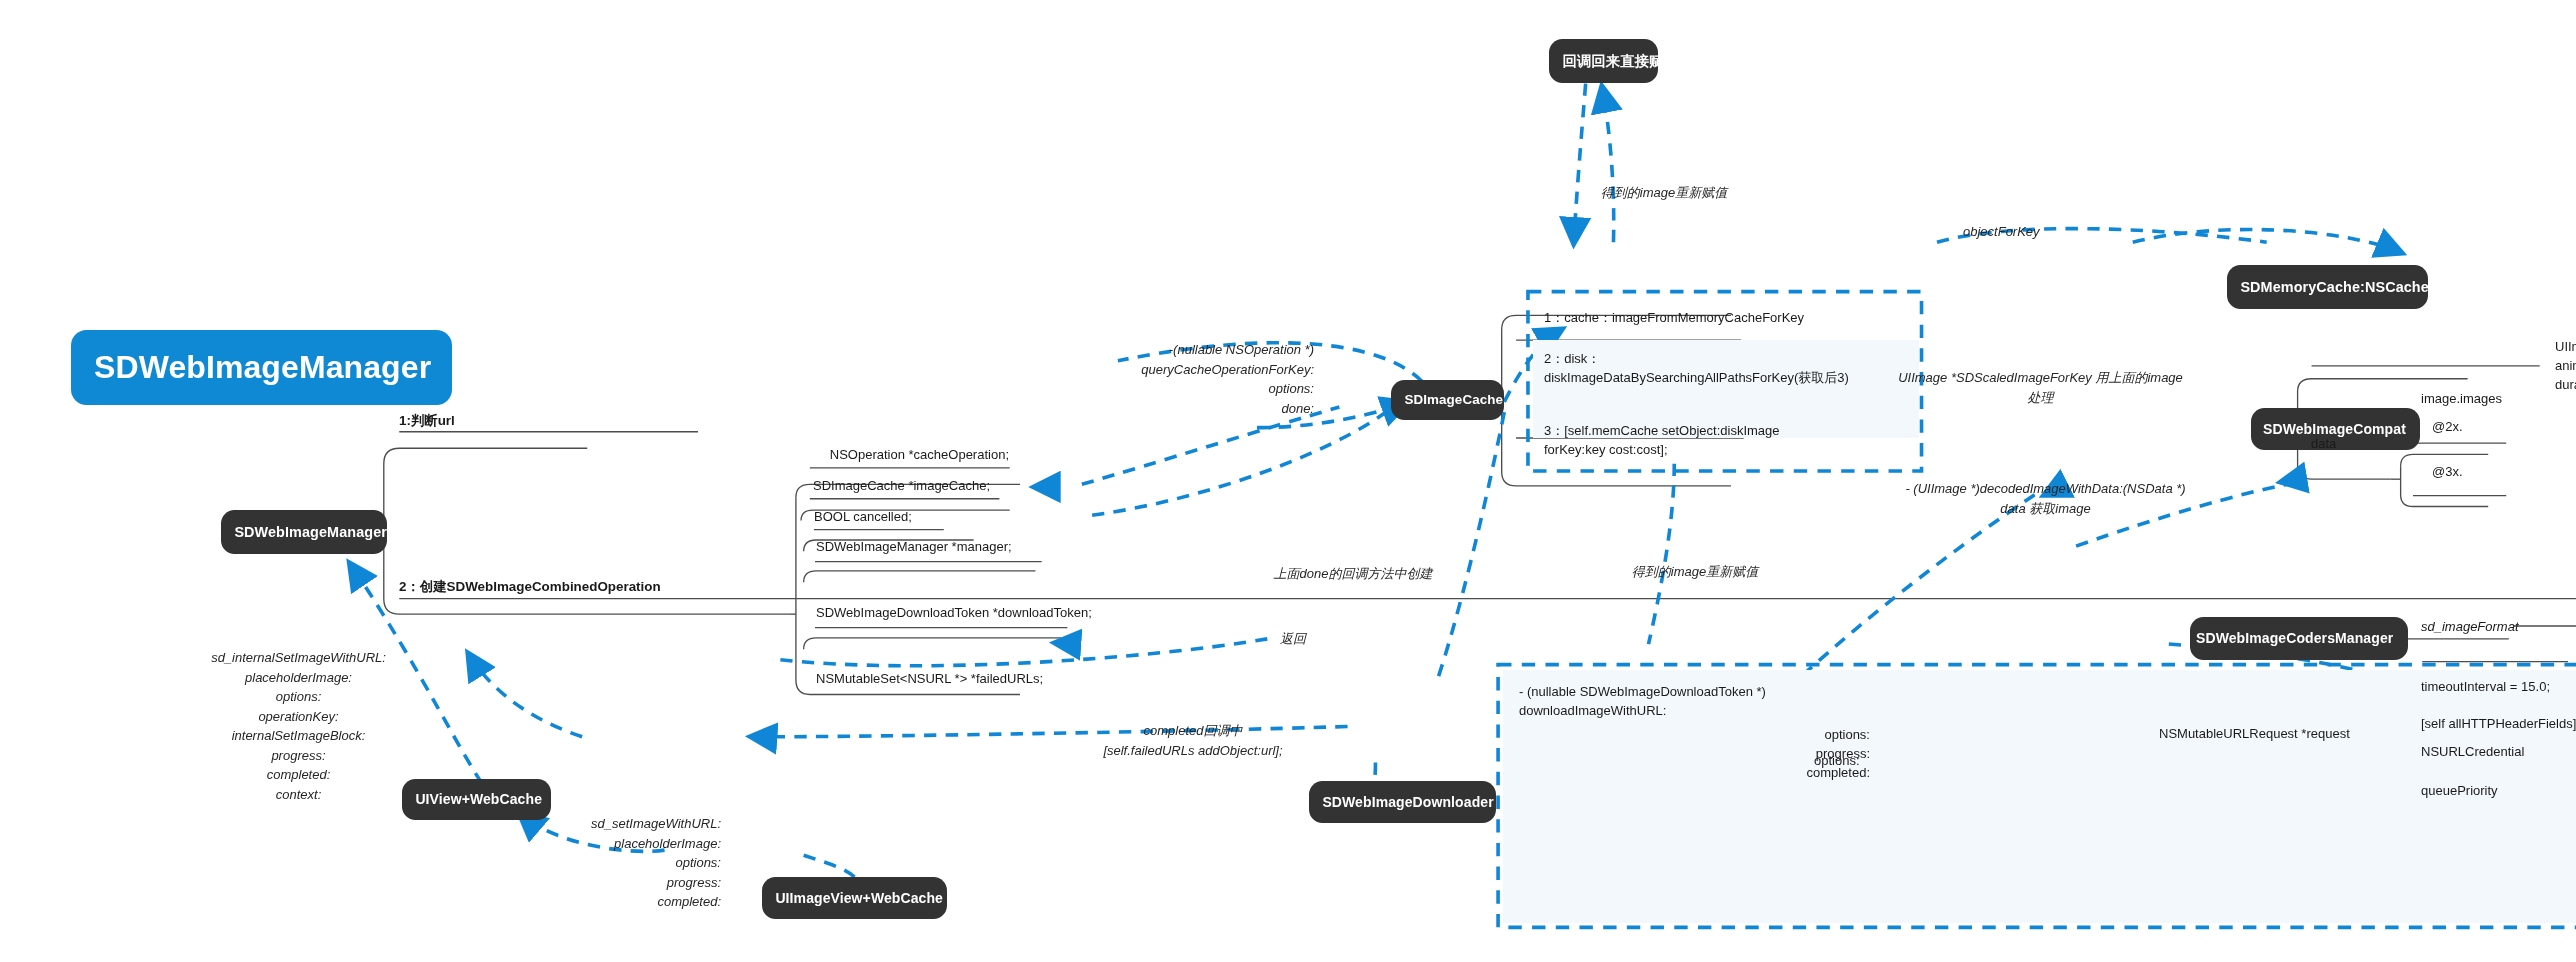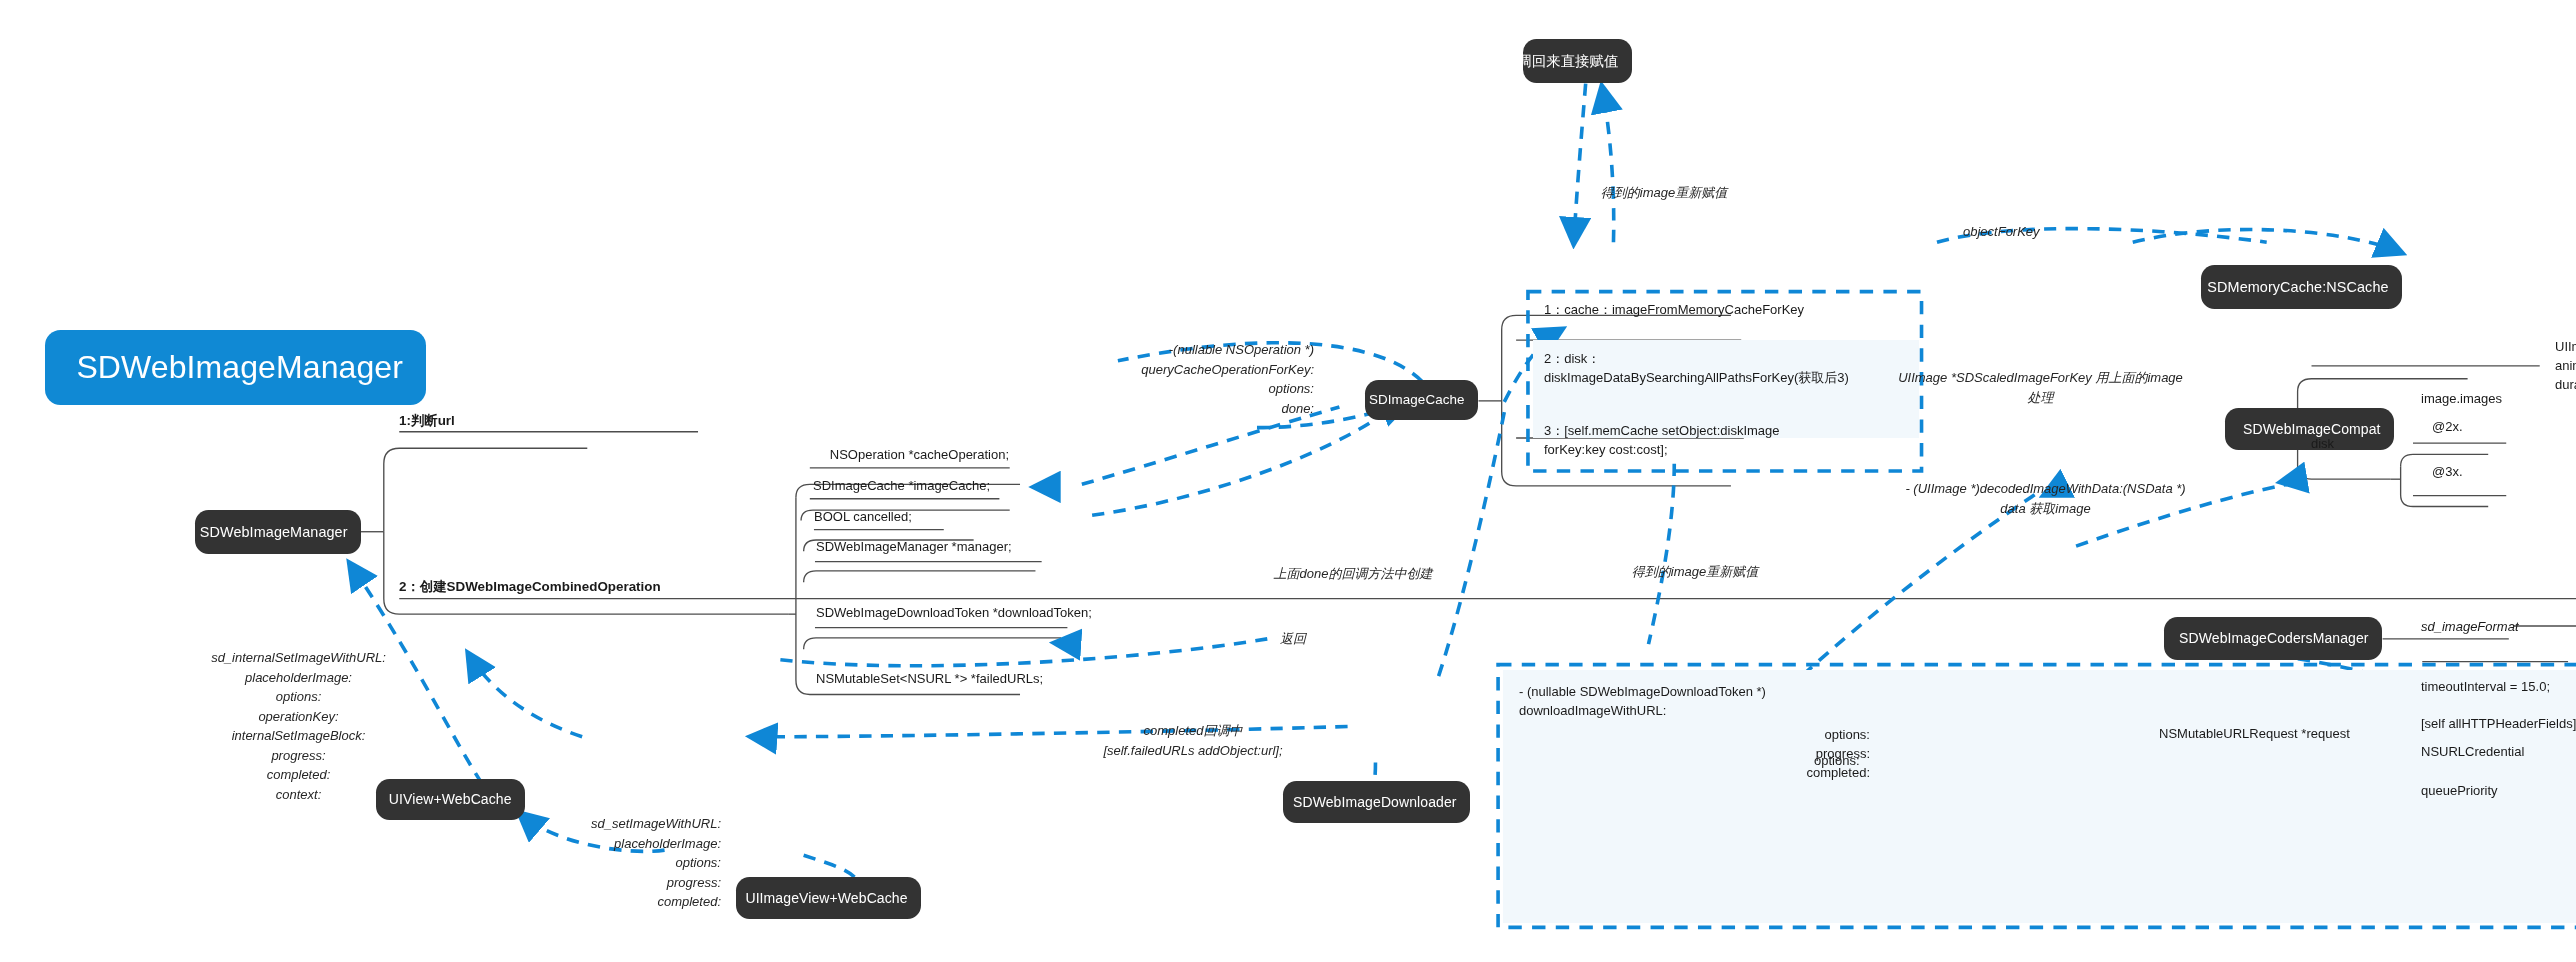--- a/index.html
+++ b/index.html
@@ -3,23 +3,23 @@
 <meta charset="utf-8">
 <style>
   html,body{margin:0;padding:0;background:#ffffff;}
   body{font-family:"Liberation Sans","DejaVu Sans",sans-serif;}
   #canvas{position:relative;width:2872px;height:963px;background:#fff;overflow:hidden;}
   svg.wires{position:absolute;left:0;top:0;width:2872px;height:963px;pointer-events:none;}
 
   
   .chip{
     position:absolute;background:#333333;color:#fff;border-radius:13.4px;
-    display:flex;align-items:center;justify-content:flex-end;text-align:center;
-    font-weight:normal;letter-spacing:0.1px;line-height:1.15;padding:0 13.4px;
-    box-sizing:border-box;white-space:nowrap;
+    display:flex;align-items:center;justify-content:flex-start;text-align:center;
+    font-weight:bold;letter-spacing:0.1px;line-height:1.15;padding:0 13.4px;
+    box-sizing:border-box;white-space:nowrap;margin-left:26px;
   }
   .chip.root{
     background:#1089d4;border-radius:15.5px;font-size:32px;padding:0 23px;
   }
   
   .topic{
     position:absolute;color:#1a1a1a;font-size:13px;line-height:1.45;
     white-space:pre-line;box-sizing:border-box;
   }
   .topic.right{text-align:right;}
@@ -192,21 +192,21 @@
   <div class="topic cn" style="left:399px;top:411px;width:299px;font-size:13.4px;">1:判断url</div>
   <div class="topic cn" style="left:399px;top:577px;width:464px;font-size:13.4px;">2：创建SDWebImageCombinedOperation</div>
 
   <div class="topic right" style="left:793px;top:446px;width:216px;">NSOperation *cacheOperation;</div>
   <div class="topic" style="left:813px;top:477px;width:216px;">SDImageCache *imageCache;</div>
   <div class="topic" style="left:814px;top:508px;width:216px;">BOOL cancelled;</div>
   <div class="topic" style="left:816px;top:538px;width:237px;">SDWebImageManager *manager;</div>
   <div class="topic" style="left:816px;top:604px;width:289px;">SDWebImageDownloadToken *downloadToken;</div>
   <div class="topic" style="left:816px;top:670px;width:289px;">NSMutableSet&lt;NSURL *&gt; *failedURLs;</div>
 
-  <div class="topic" style="left:1544px;top:301px;width:361px;">1：cache：imageFromMemoryCacheForKey</div>
+  <div class="topic" style="left:1544px;top:309px;width:361px;">1：cache：imageFromMemoryCacheForKey</div>
   <div class="topic" style="left:1544px;top:350px;width:361px;">2：disk：
 diskImageDataBySearchingAllPathsForKey(获取后3)</div>
   <div class="topic" style="left:1544px;top:422px;width:361px;">3：[self.memCache setObject:diskImage
 forKey:key cost:cost];</div>
 
   <div class="topic" style="left:1519px;top:683px;width:350px;">- (nullable SDWebImageDownloadToken *)
 downloadImageWithURL:</div>
   <div class="topic right" style="left:1643px;top:726px;width:227px;">options:
 progress:
 completed:</div>
@@ -214,21 +214,21 @@
   <div class="topic" style="left:1814px;top:752px;width:185px;">options:</div>
 
   <div class="topic" style="left:2159px;top:725px;width:242px;">NSMutableURLRequest *request</div>
   <div class="topic" style="left:2421px;top:678px;width:196px;">timeoutInterval = 15.0;</div>
   <div class="topic" style="left:2421px;top:715px;width:206px;">[self allHTTPHeaderFields]</div>
   <div class="topic" style="left:2421px;top:743px;width:196px;">NSURLCredential</div>
   <div class="topic" style="left:2421px;top:782px;width:196px;">queuePriority</div>
 
 
   <div class="topic" style="left:2421px;top:390px;width:144px;">image.images</div>
-  <div class="topic" style="left:2311px;top:435px;width:93px;">disk</div>
+  <div class="topic" style="left:2311px;top:435px;width:93px;">data</div>
   <div class="topic" style="left:2432px;top:418px;width:93px;">@2x.</div>
   <div class="topic" style="left:2432px;top:463px;width:93px;">@3x.</div>
   <div class="topic" style="left:2555px;top:338px;width:309px;">UIImage *animatedImage = [UIImage
 animatedImageWithImages:scaledImages
 duration:image.duration];</div>
 
   <div class="topic" style="left:2421px;top:618px;width:134px;font-style:italic;">sd_imageFormat</div>
 
   <div class="note right" style="left:1056px;top:340px;width:258px;">-(nullable NSOperation *)
 queryCacheOperationForKey:

